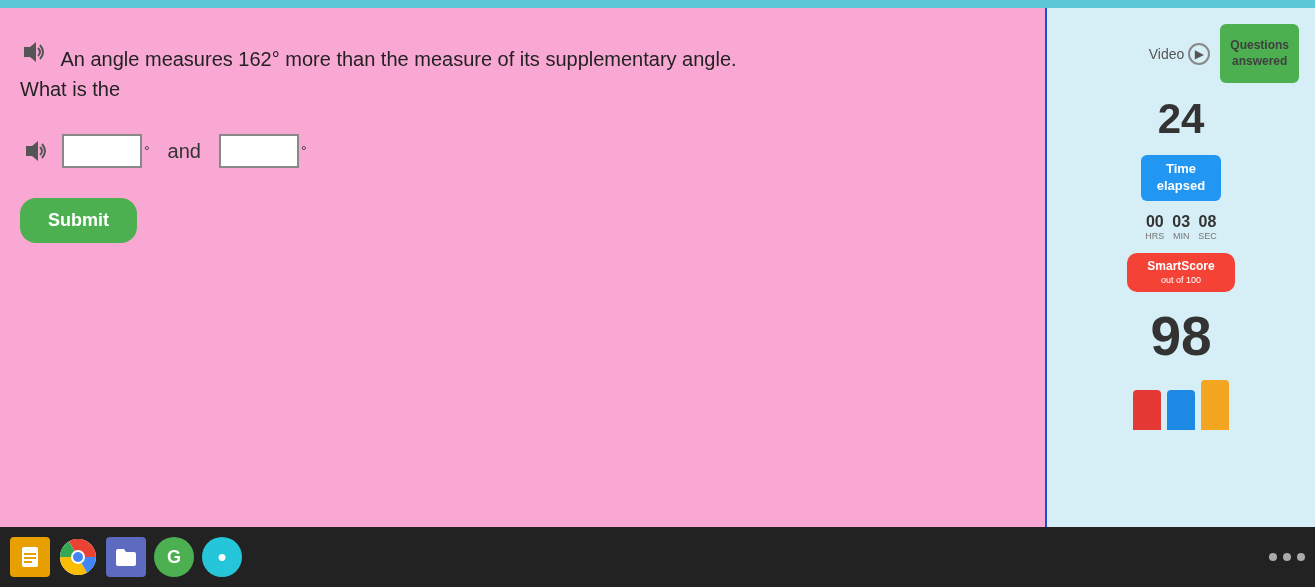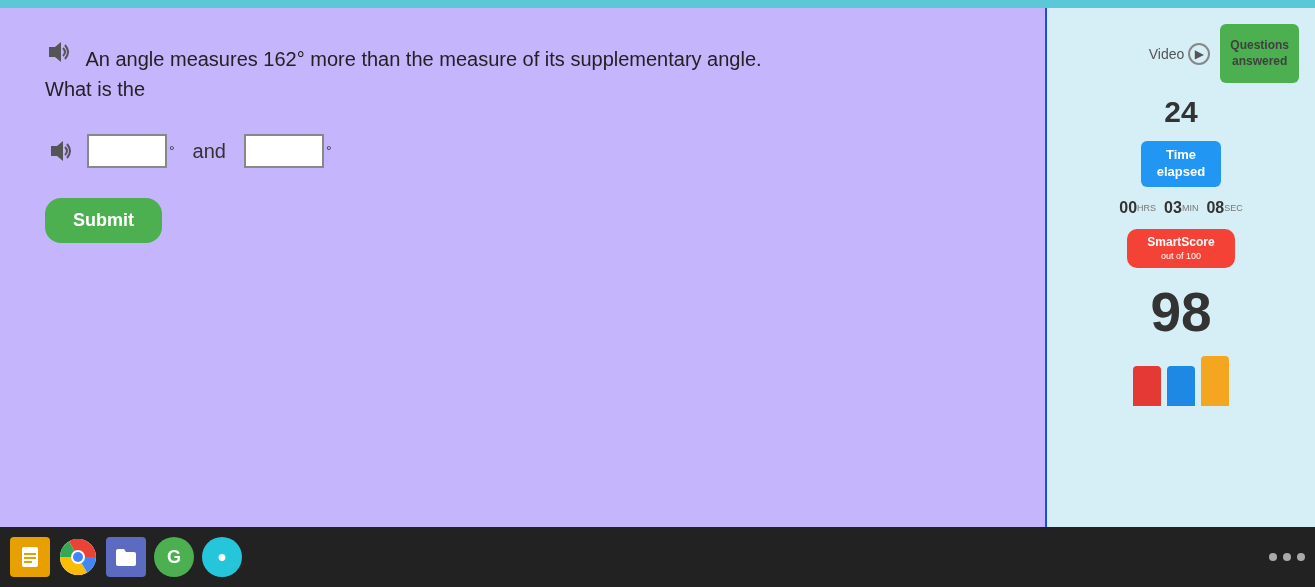--- a/index.html
+++ b/index.html
@@ -22,22 +22,22 @@
       top: 0; left: 0;
     }
 
     
     .main-content {
       position: absolute;
       top: 8px;
       left: 0;
       right: 270px;
       bottom: 60px;
-      background: #c4b5fd;
-      padding: 30px 45px;
+      background: #f9a8d4;
+      padding: 30px 20px;
     }
 
     
     .question-text {
       font-size: 20px;
       color: #222;
       line-height: 1.5;
       margin-bottom: 30px;
       max-width: 750px;
     }
@@ -170,21 +170,21 @@
       border-radius: 6px;
       padding: 14px 10px;
       font-size: 12px;
       font-weight: bold;
       cursor: pointer;
       text-align: center;
       line-height: 1.3;
     }
 
     .questions-count {
-      font-size: 30px;
+      font-size: 42px;
       font-weight: bold;
       color: #333;
       text-align: center;
     }
 
     .time-elapsed-btn {
       background: #2196f3;
       color: white;
       border: none;
       border-radius: 6px;
@@ -198,20 +198,21 @@
 
     .timer-display {
       display: flex;
       gap: 8px;
       font-size: 11px;
       color: #444;
     }
 
     .timer-block {
       display: flex;
+      flex-direction: column;
       align-items: center;
     }
 
     .timer-num {
       font-size: 16px;
       font-weight: bold;
       color: #333;
     }
 
     .timer-label {

